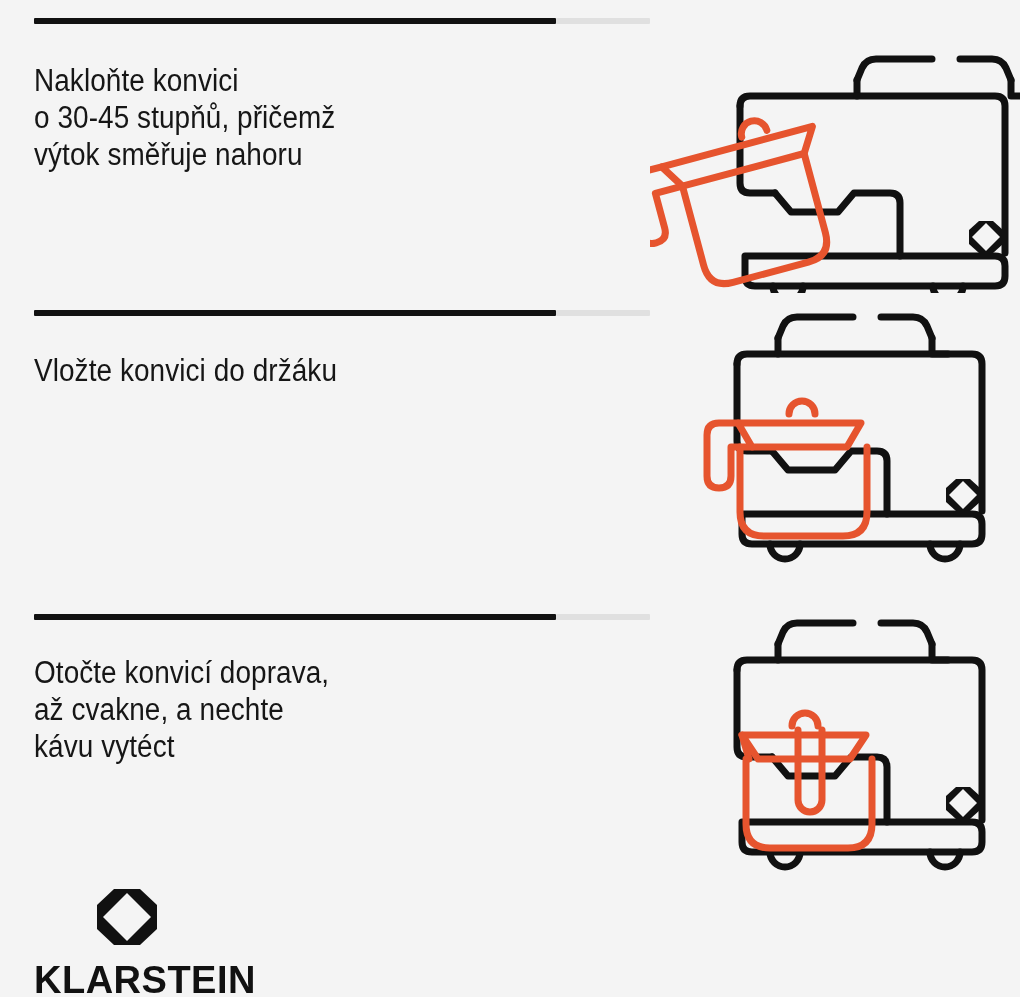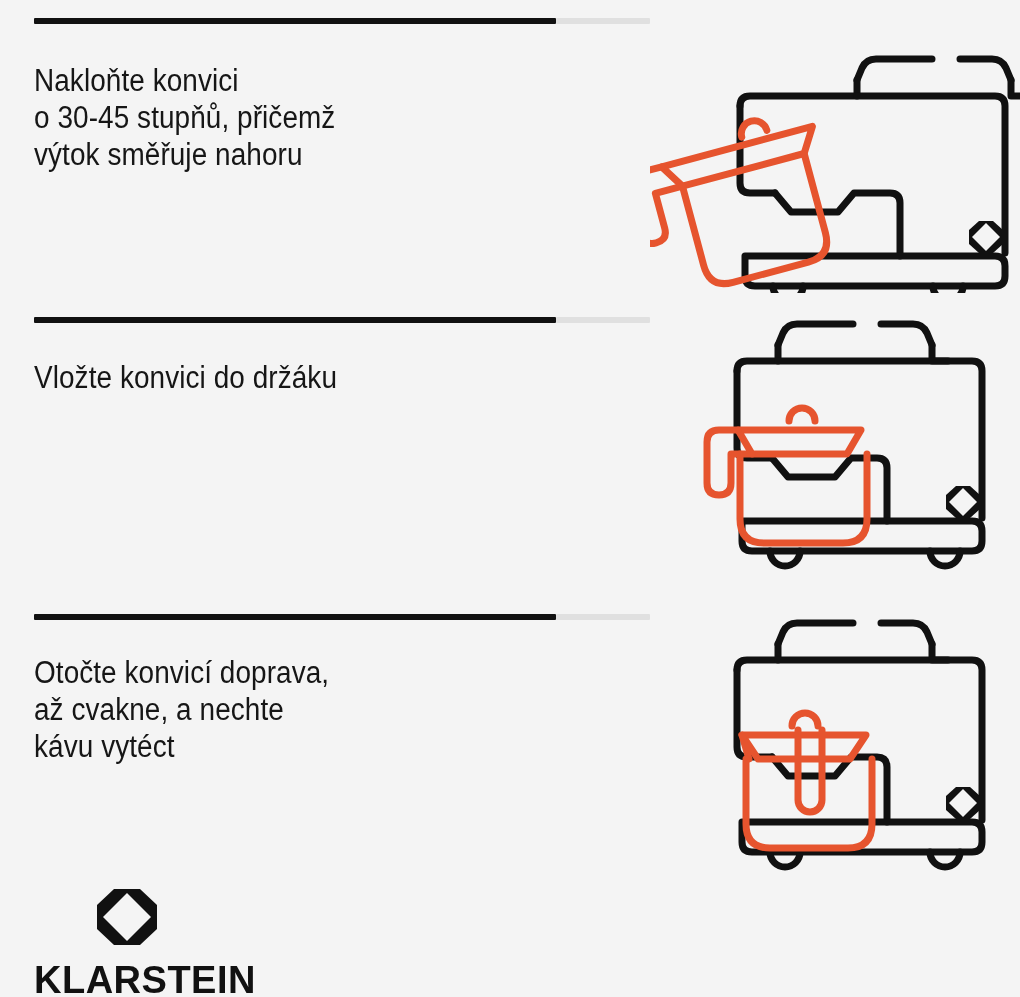--- a/index.html
+++ b/index.html
@@ -7,21 +7,21 @@
     width:1020px;height:997px;
     background:#f4f4f4;
     font-family:"Liberation Sans", sans-serif;
     overflow:hidden;
   }
   .page{position:relative;width:1020px;height:997px;background:#f4f4f4;border-radius:12px;}
 
   
   .step{position:absolute;left:0;width:1020px;}
   .step-1{top:0;height:300px;}
-  .step-2{top:299px;height:300px;text-align:right;}
+  .step-2{top:292px;height:300px;text-align:right;}
   .step-3{top:596px;height:297px;}
 
   
   .divider{position:absolute;left:34px;top:18px;width:616px;height:6px;display:flex;}
   .divider .seg-dark{width:522px;height:6px;background:#111111;border-radius:1px;}
   .divider .seg-light{flex:1;height:6px;background:#e0e0e0;border-radius:1px;}
 
   
   .step-text{
     position:absolute;left:34px;

